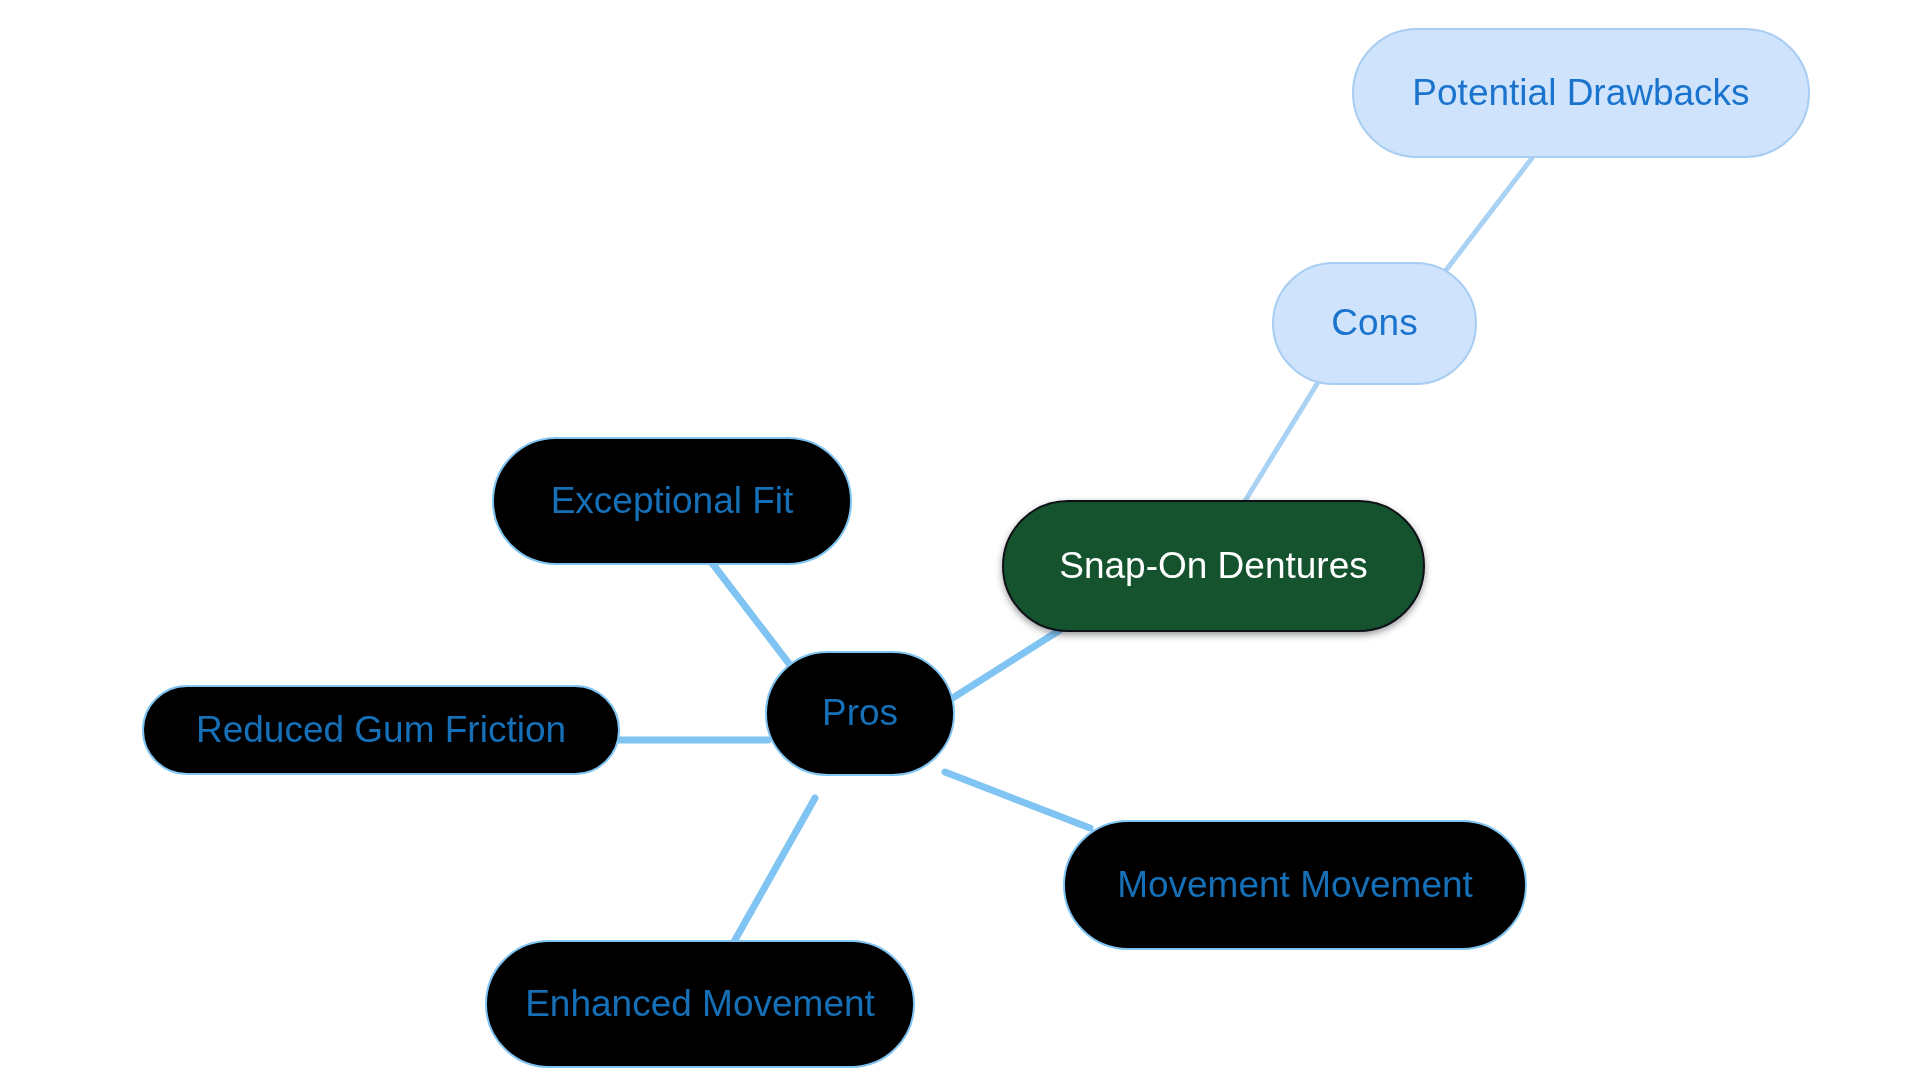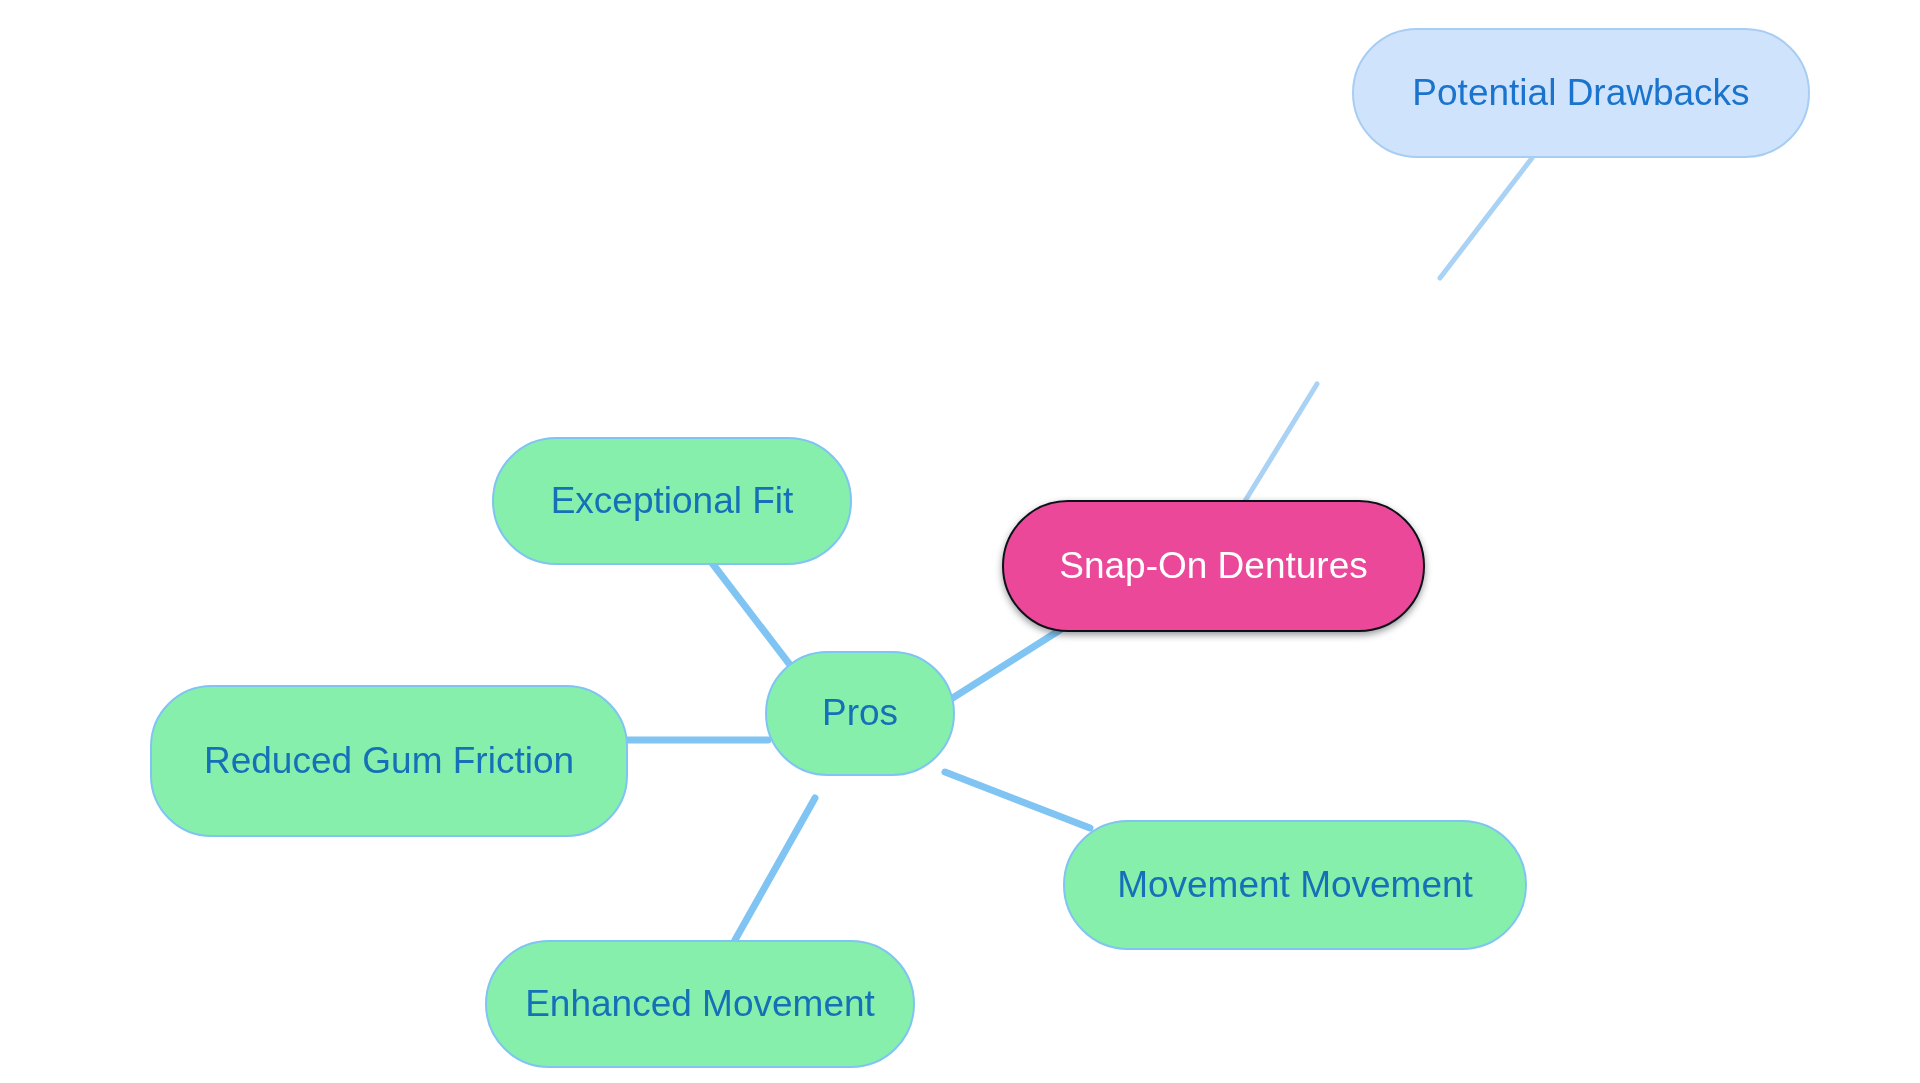--- a/index.html
+++ b/index.html
@@ -42,27 +42,27 @@
     white-space: nowrap;
     user-select: none;
   }
   .node-branch {
     background: #cfe4fc;
     border: 2px solid #a8cdf3;
     color: #1a73cc;
     font-size: 37px;
   }
   .node-leaf-pros {
-    background: #86efac;
+    background: #000000;
     border: 2px solid #7fc4f2;
     color: #1570b8;
     font-size: 37px;
   }
   .node-root {
-    background: #ec4899;
+    background: #14532d;
     border: 2px solid #0d1117;
     color: #ffffff;
     font-size: 37px;
     box-shadow: 0 3px 7px rgba(20, 26, 34, 0.45);
   }
 </style>
 </head>
 <body style="background: rgb(255, 255, 255);">
 
 <div id="mindmap-canvas">
@@ -74,34 +74,37 @@
       <line x1="712" y1="563" x2="800" y2="678" stroke="#7fc4f2" stroke-width="7" stroke-linecap="round"></line>
       <line x1="618" y1="740" x2="768" y2="740" stroke="#7fc4f2" stroke-width="7" stroke-linecap="round"></line>
       <line x1="945" y1="772" x2="1090" y2="828" stroke="#7fc4f2" stroke-width="7" stroke-linecap="round"></line>
       <line x1="815" y1="798" x2="735" y2="940" stroke="#7fc4f2" stroke-width="7" stroke-linecap="round"></line>
     </svg>
 
   <div class="node node-branch" style="left: 1352px; top: 28px; width: 458px; height: 130px; border-radius: 65px;">
     <span>Potential Drawbacks</span>
   </div>
 
+  <div class="node node-branch" style="left: 1272px; top: 262px; width: 205px; height: 123px; border-radius: 61.5px;">
+    <span>Cons</span>
+  </div>
 
   <div class="node node-root" style="left: 1002px; top: 500px; width: 423px; height: 132px; border-radius: 66px;">
     <span>Snap-On Dentures</span>
   </div>
 
   <div class="node node-leaf-pros" style="left: 765px; top: 651px; width: 190px; height: 125px; border-radius: 62.5px;">
     <span>Pros</span>
   </div>
 
   <div class="node node-leaf-pros" style="left: 492px; top: 437px; width: 360px; height: 128px; border-radius: 64px;">
     <span>Exceptional Fit</span>
   </div>
 
-  <div class="node node-leaf-pros" style="left: 150px; top: 685px; width: 478px; height: 152px; border-radius: 61.5px;">
+  <div class="node node-leaf-pros" style="left: 142px; top: 685px; width: 478px; height: 90px; border-radius: 61.5px;">
     <span>Reduced Gum Friction</span>
   </div>
 
   <div class="node node-leaf-pros" style="left: 1063px; top: 820px; width: 464px; height: 130px; border-radius: 65px;">
     <span>Movement Movement</span>
   </div>
 
   <div class="node node-leaf-pros" style="left: 485px; top: 940px; width: 430px; height: 128px; border-radius: 64px;">
     <span>Enhanced Movement</span>
   </div>

